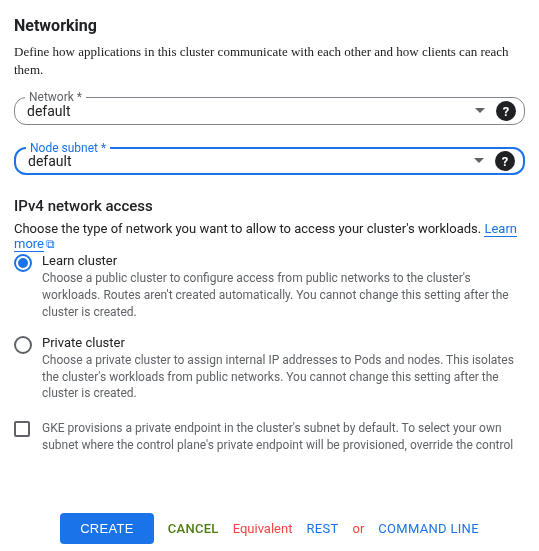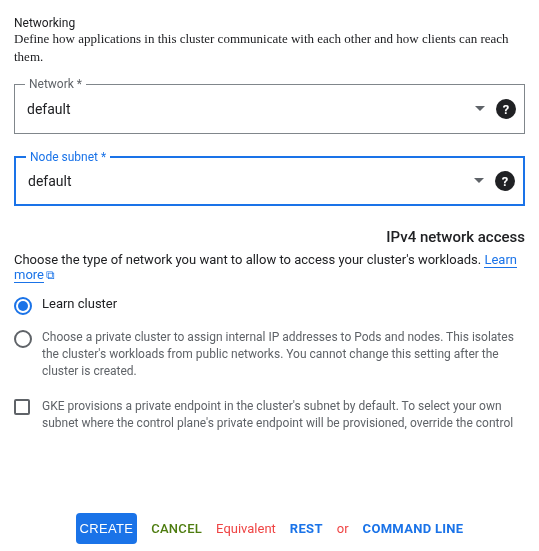--- a/index.html
+++ b/index.html
@@ -7,27 +7,27 @@
       font-family: Roboto, Arial, sans-serif;
       font-size: 13px;
       color: #202124;
       width: 539px;
       height: 551px;
       padding: 16px 14px 0 14px;
       position: relative;
       background: #fff;
       overflow: hidden;
     }
-    .page-title { font-size: 12px; font-weight: 400; }
+    .page-title { font-size: 16px; font-weight: 700; margin-bottom: 8px; }
     .desc { color: #202124; line-height: 1.4; margin-bottom: 18px; font-family: Liberation Serif, serif; }
     .field-wrap { position: relative; margin-bottom: 22px; }
     .field {
       border: 1px solid #80868b;
-      border-radius: 0;
-      height: 50px;
+      border-radius: 12px;
+      height: 28px;
       display: flex;
       align-items: center;
       padding: 0 40px 0 12px;
       font-size: 14px;
       position: relative;
     }
     .field.focused { border: 2px solid #1a73e8; }
     .field-label {
       position: absolute;
       top: -8px;
@@ -53,22 +53,22 @@
       width: 20px; height: 20px;
       border-radius: 50%;
       background: #202124;
       color: #fff;
       font-size: 13px;
       font-weight: bold;
       display: flex;
       align-items: center;
       justify-content: center;
     }
-    .section-title { font-size: 15px; font-weight: 500; margin-bottom: 6px; text-align: right; }
-    .section-desc { color: #202124; margin-bottom: 14px; }
+    .section-title { font-size: 15px; font-weight: 500; margin-bottom: 6px; }
+    .section-desc { color: #202124; margin-bottom: 2px; }
     .learn-more { color: #1a73e8; text-decoration: none; border-bottom: 1px solid #1a73e8; }
     .ext-icon { color: #1a73e8; margin-left: 2px; font-size: 12px; }
     .radio-row, .check-row { display: flex; margin-bottom: 14px; }
     .radio-ctrl, .check-ctrl { flex: 0 0 28px; padding-top: 1px; }
     .radio-outer {
       width: 18px; height: 18px; border-radius: 50%;
       border: 2px solid #5f6368;
       display: flex; align-items: center; justify-content: center;
     }
     .radio-outer.selected { border-color: #1a73e8; }
@@ -97,29 +97,29 @@
       display: flex;
       align-items: center;
       justify-content: center;
       gap: 14px;
       background: #fff;
       font-size: 13px;
     }
     .btn-primary {
       background: #1a73e8; color: #fff;
       border: none; border-radius: 4px;
-      padding: 8px 4px;
+      padding: 8px 20px;
       font-size: 13px; font-weight: 500;
       letter-spacing: 0.3px;
     }
     .btn-flat {
       color: #4d7c0f; font-weight: 500; letter-spacing: 0.3px;
     }
     .equiv { color: #ef4444; }
-    .link-btn { color: #1a73e8; font-weight: 700; letter-spacing: 0.3px; }
+    .link-btn { color: #1a73e8; font-weight: 400; letter-spacing: 0.3px; }
   </style>
 </head>
 <body>
 
 <h1 class="page-title">Networking</h1>
 <p class="desc">Define how applications in this cluster communicate with each other and how clients can reach them.</p>
 
 <div class="field-wrap">
   <div class="field">
     <span class="field-label">Network *</span>
@@ -153,28 +153,30 @@
 </p>
 
 <div class="radio-row">
   <div class="radio-ctrl">
     <div class="radio-outer selected">
         <div class="radio-inner"></div>
       </div>
   </div>
   <div class="opt-content">
     <div class="opt-label">Learn cluster</div>
+    <div class="opt-desc">Choose a public cluster to configure access from public networks to the cluster's workloads. Routes aren't created automatically. You cannot change this setting after the cluster is created.</div>
   </div>
 </div>
 
 <div class="radio-row">
   <div class="radio-ctrl">
     <div class="radio-outer"></div>
   </div>
   <div class="opt-content">
+    <div class="opt-label">Private cluster</div>
     <div class="opt-desc">Choose a private cluster to assign internal IP addresses to Pods and nodes. This isolates the cluster's workloads from public networks. You cannot change this setting after the cluster is created.</div>
   </div>
 </div>
 
 <div class="check-row" style="margin-top:18px;">
   <div class="check-ctrl">
     <div class="checkbox"></div>
   </div>
   <div class="opt-content">
     <div class="opt-desc">GKE provisions a private endpoint in the cluster's subnet by default. To select your own subnet where the control plane's private endpoint will be provisioned, override the control</div>

